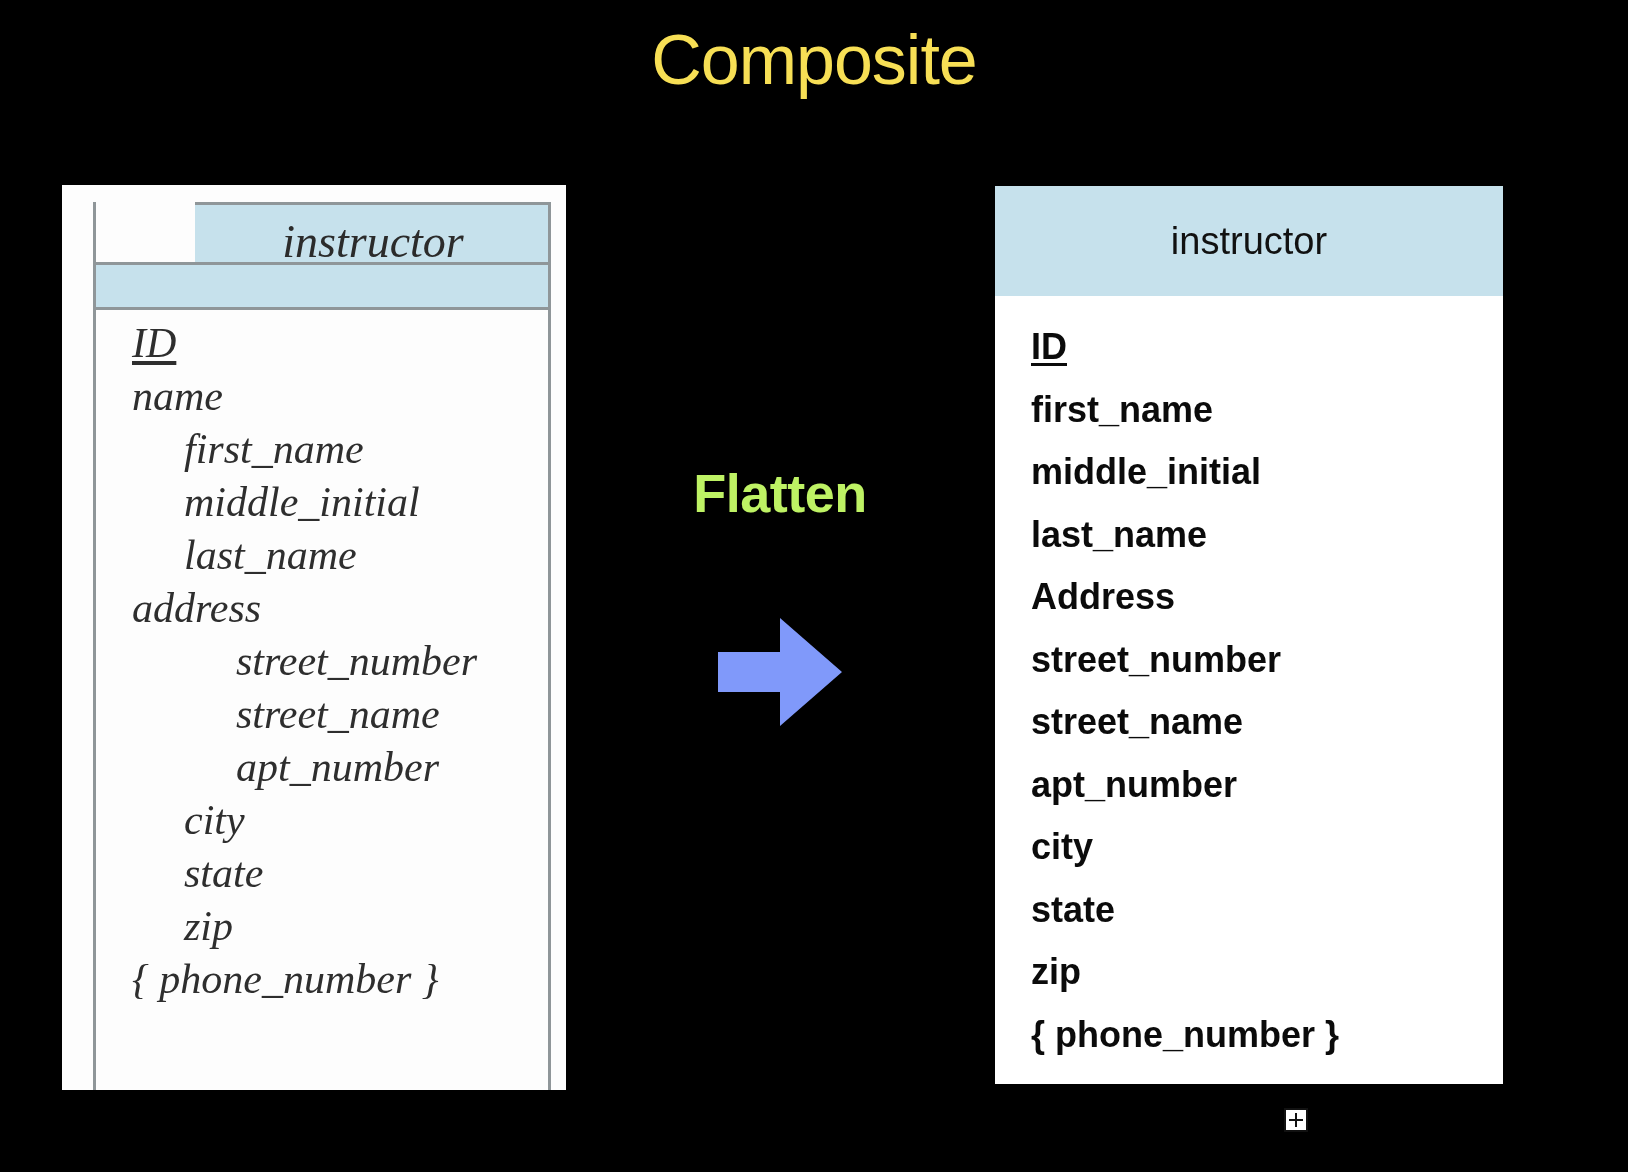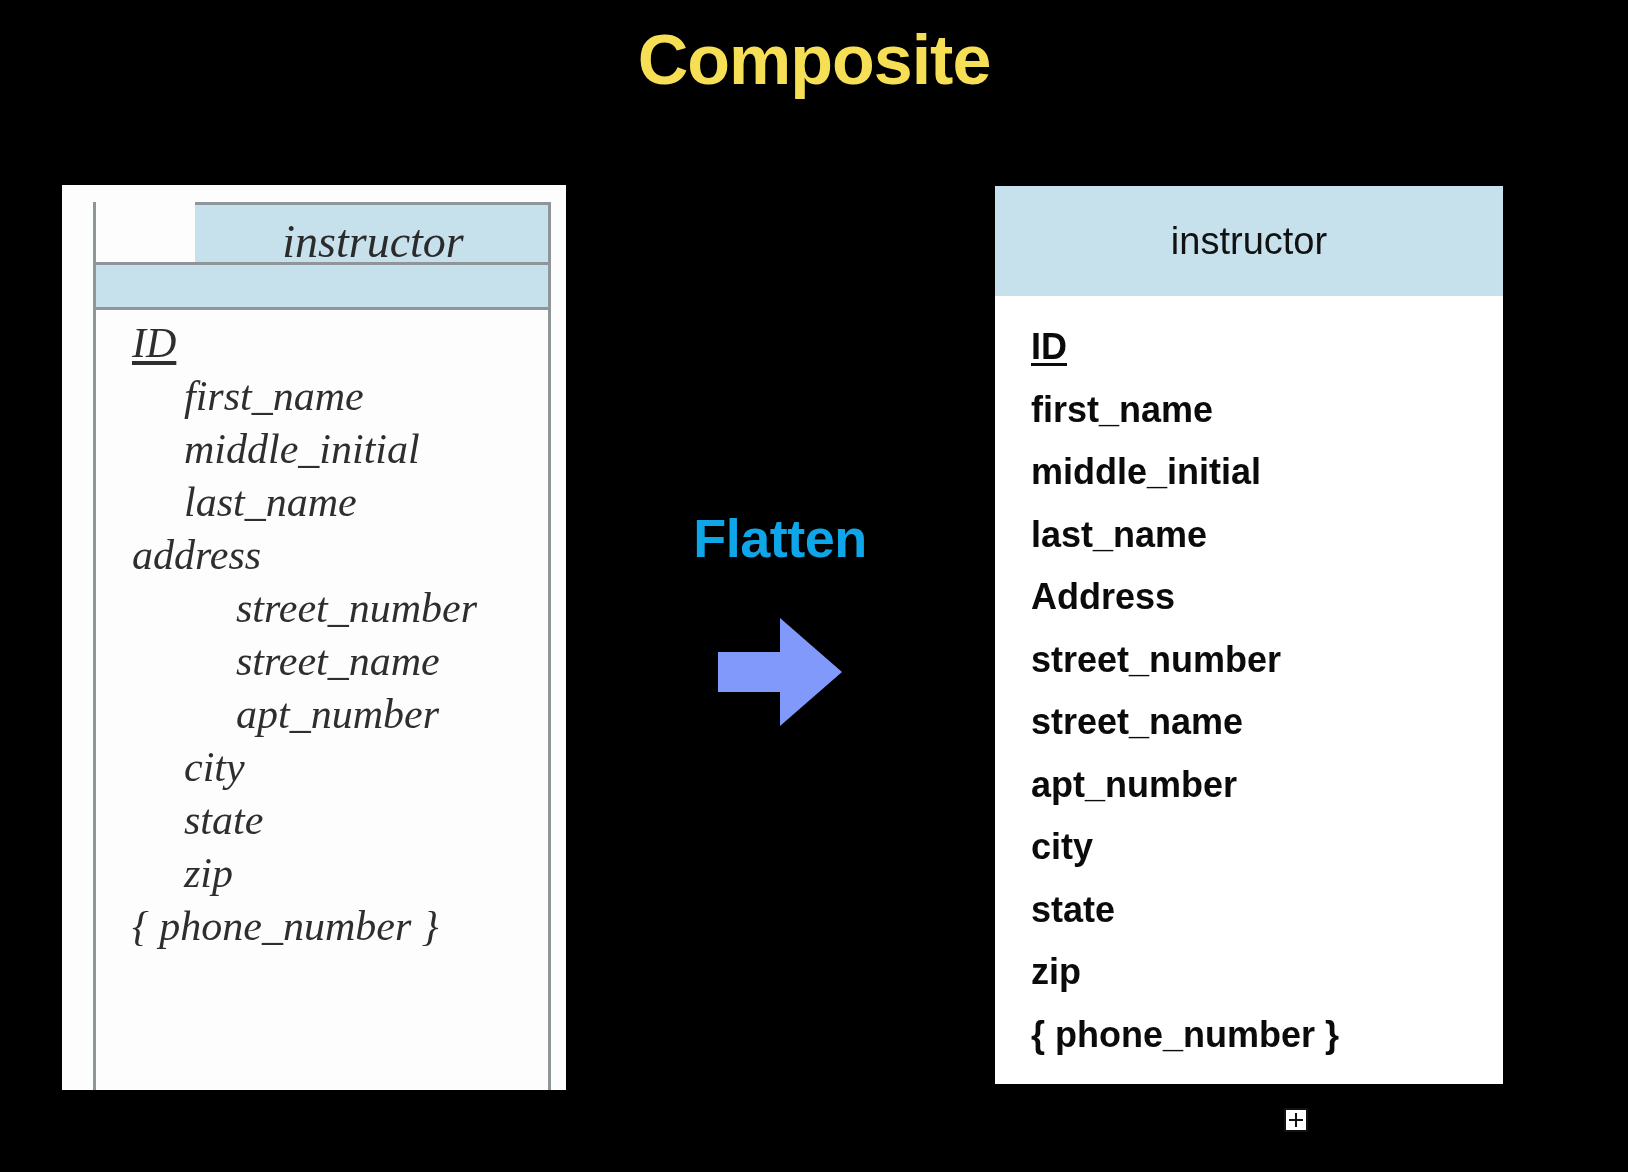--- a/index.html
+++ b/index.html
@@ -18,21 +18,21 @@
   }
 
   
   #slide-title {
     position: absolute;
     left: 0;
     top: 22px;
     width: 1628px;
     text-align: center;
     font-family: "Liberation Sans", sans-serif;
-    font-weight: bold;
+    font-weight: normal;
     font-size: 70px;
     letter-spacing: -1px;
     color: #F7DF55;
     line-height: 1.1;
     user-select: none;
   }
 
   
   #left-figure {
     position: absolute;
@@ -229,35 +229,36 @@
 
   <div id="left-entity-box"></div>
   <div id="left-header-tall" style="background: rgb(198, 225, 236);"></div>
   <div id="left-header-short" style="background: rgb(198, 225, 236);"></div>
   <div id="left-header-rule"></div>
 
   <div id="left-entity-title">instructor</div>
 
   <div id="left-attr-list">
       <span class="attr lvl0 pk">ID</span>
+      <span class="attr lvl0">name</span>
       <span class="attr lvl1">first_name</span>
       <span class="attr lvl1">middle_initial</span>
       <span class="attr lvl1">last_name</span>
       <span class="attr lvl0">address</span>
       <span class="attr lvl2">street_number</span>
       <span class="attr lvl2">street_name</span>
       <span class="attr lvl2">apt_number</span>
       <span class="attr lvl1">city</span>
       <span class="attr lvl1">state</span>
       <span class="attr lvl1">zip</span>
       <span class="attr lvl0">{ phone_number }</span>
     </div>
 </div>
 
-<div id="flatten-label" style="color: #0ea5e9; margin-top: 45px;">Flatten</div>
+<div id="flatten-label" style="color: #bef264;">Flatten</div>
 
 <svg id="flatten-arrow" viewBox="0 0 124 108">
   <polygon id="flatten-arrow-shape" points="0,34 62,34 62,0 124,54 62,108 62,74 0,74" fill="#8099FA"></polygon>
 </svg>
 
 <div id="right-table" style="background: rgb(255, 255, 255);">
   <div id="right-table-header" style="background: rgb(198, 225, 236);">
     <span id="right-table-title">instructor</span>
   </div>
   <div id="right-attr-list">

